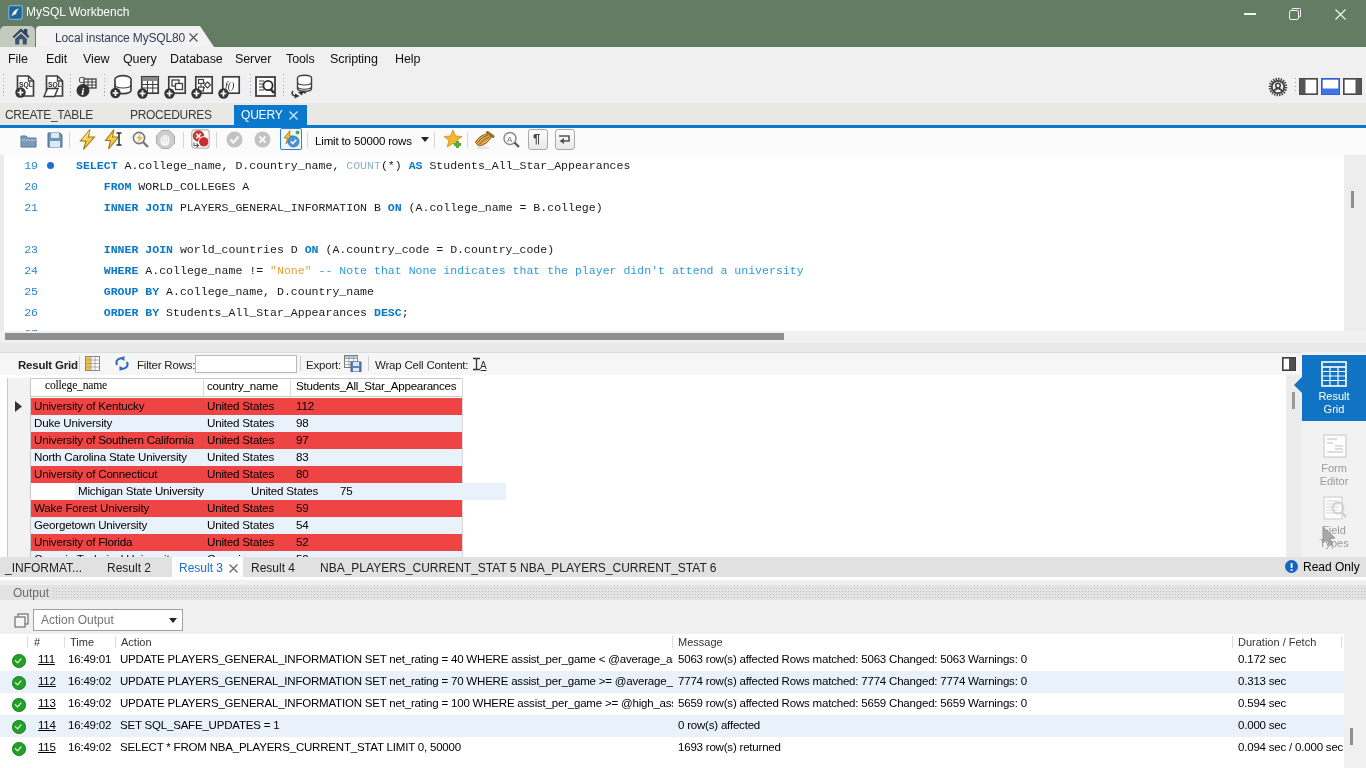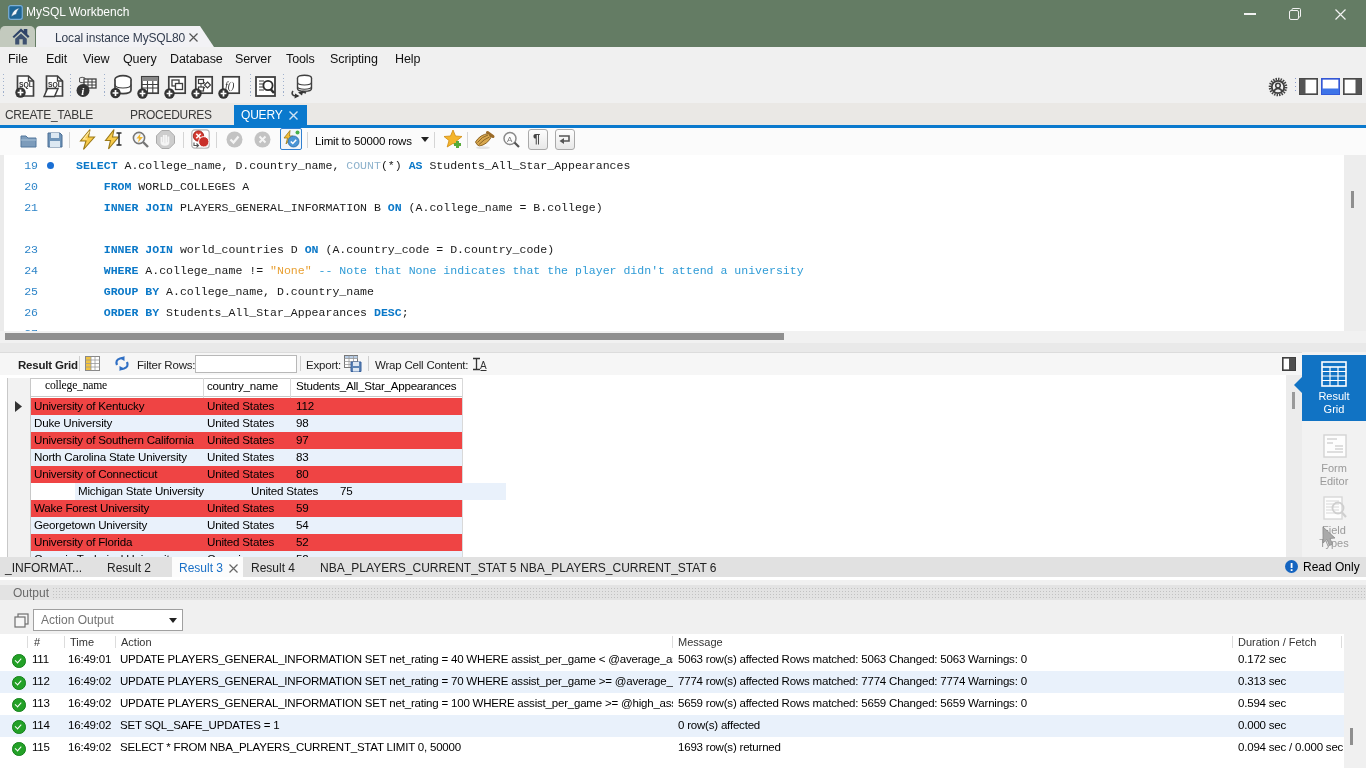--- a/index.html
+++ b/index.html
@@ -13,21 +13,21 @@
 .cmt { color:#2e9bd6; }
 .cl { position:absolute; left:0; height:21px; line-height:21px; font-family:"Liberation Mono",monospace; font-size:11.55px; color:#1a1a1a; white-space:pre; }
 .ln { display:inline-block; width:38px; margin-right:38px; text-align:right; color:#2d84c8; }
 .gr { left:31px; width:431px; height:17px; font-size:11.6px; letter-spacing:-0.2px; color:#000; background:#ef4444; padding:1px 0 0 3px; }
 .gr.alt { background:#e9f1fb; }
 .gr i { font-style:normal; position:absolute; left:176px; }
 .gr b { font-weight:normal; position:absolute; left:265px; }
 .or { left:0; width:1344px; height:22px; font-size:11.5px; letter-spacing:-0.2px; color:#000; background:#fff; }
 .or.alt2 { background:#e9f1fb; }
 .or span { position:absolute; top:4px; }
-.or .n { left:32px; }
+.or .n { left:38px;text-decoration:underline; }
 .or .t { left:68px; }
 .or .a { left:120px; width:553px; overflow:hidden; white-space:nowrap; }
 .or .m { left:678px; }
 .or .d { left:1238px; }
 .or::before { content:""; position:absolute; left:12px; top:5px; width:11.5px; height:11.5px; border-radius:50%;
   background:#23a127; border:0.5px solid #13801a; }
 .or::after { content:""; position:absolute; left:14.8px; top:8.7px; width:5px; height:2.6px;
   border-left:1.7px solid #fff; border-bottom:1.7px solid #fff; transform:rotate(-48deg); }
 </style>
 </head>

